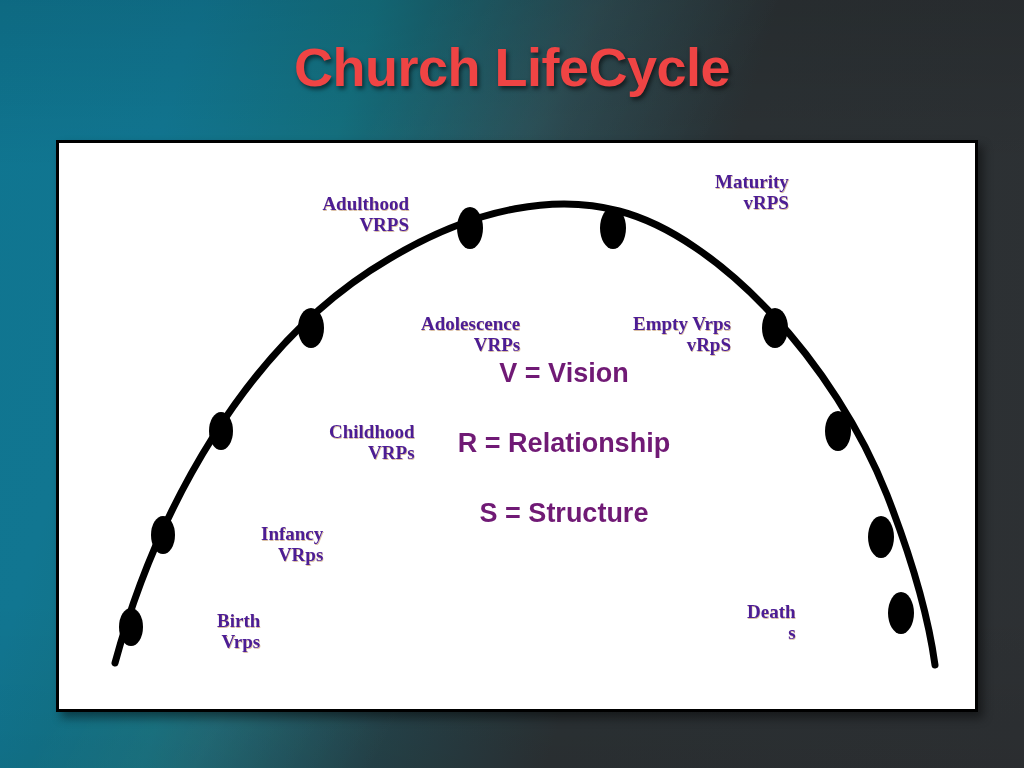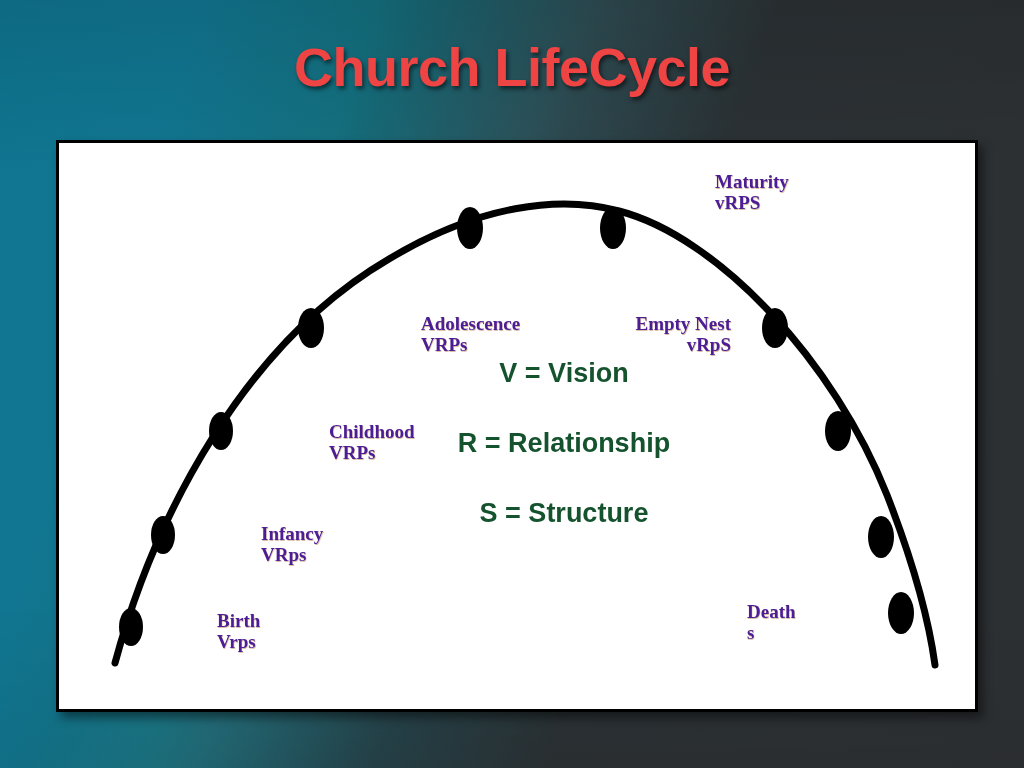--- a/index.html
+++ b/index.html
@@ -92,34 +92,34 @@
   .stage-label {
     position: absolute;
     color: #4c1d95;
     font-family: "Liberation Serif", serif;
     font-weight: bold;
     font-size: 19px;
     line-height: 1.12;
     white-space: nowrap;
     text-shadow: 0.6px 0.6px 0 rgba(190,140,90,0.55);
   }
-  .stage-label .ln2 { display: block; }
+  .stage-label .ln2 { display: block; text-align: right; }
   .align-right { text-align: right; }
   .align-left  { text-align: left;  }
 
   
   #legend {
     position: absolute;
     left: 330px;
     top: 215px;
     width: 350px;
     text-align: center;
   }
   #legend .legend-line {
-    color: #14532d;
+    color: #701a75;
     font-family: "Liberation Sans", sans-serif;
     font-weight: bold;
     font-size: 27px;
     margin: 0 0 39px 0;
     white-space: nowrap;
   }
   #legend .legend-line:last-child { margin-bottom: 16px; }
 </style>
 </head>
 <body>
@@ -165,28 +165,32 @@
       <div class="stage-label align-left" style="left:270px; top:278px;">
         <span>Childhood</span>
         <span class="ln2">VRPs</span>
       </div>
 
       <div class="stage-label align-left" style="left:362px; top:170px;">
         <span>Adolescence</span>
         <span class="ln2">VRPs</span>
       </div>
 
+      <div class="stage-label align-right" style="left:198px; top:50px; width:152px;">
+        <span>Adulthood</span>
+        <span class="ln2">VRPS</span>
+      </div>
 
       <div class="stage-label align-left" style="left:656px; top:28px;">
         <span>Maturity</span>
         <span class="ln2">vRPS</span>
       </div>
 
       <div class="stage-label align-right" style="left:500px; top:170px; width:172px;">
-        <span>Empty Nest</span>
+        <span>Empty Vrps</span>
         <span class="ln2">vRpS</span>
       </div>
 
 
 
       <div class="stage-label align-left" style="left:688px; top:458px;">
         <span>Death</span>
         <span class="ln2">s</span>
       </div>
 

